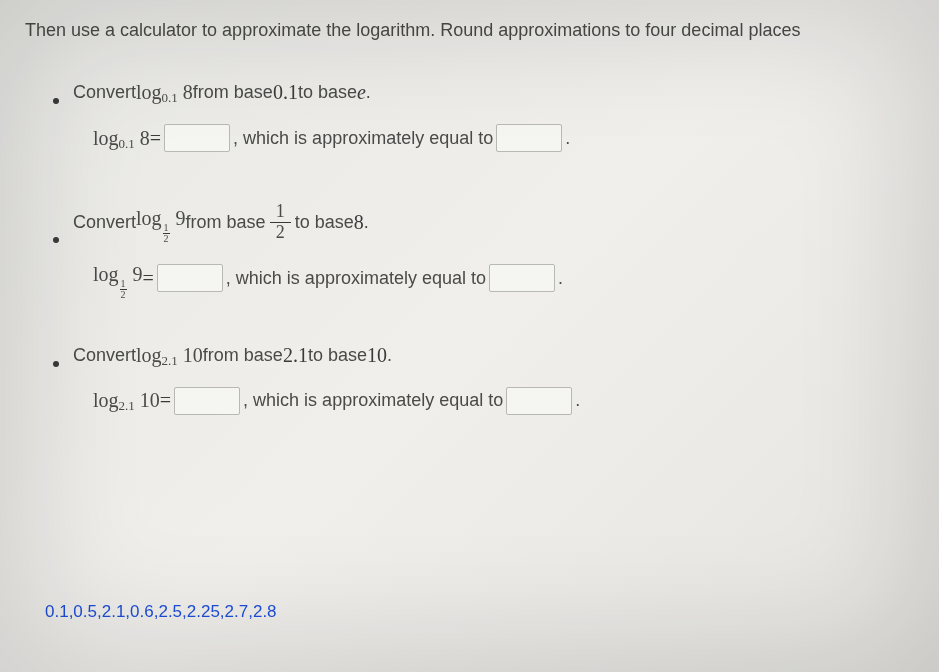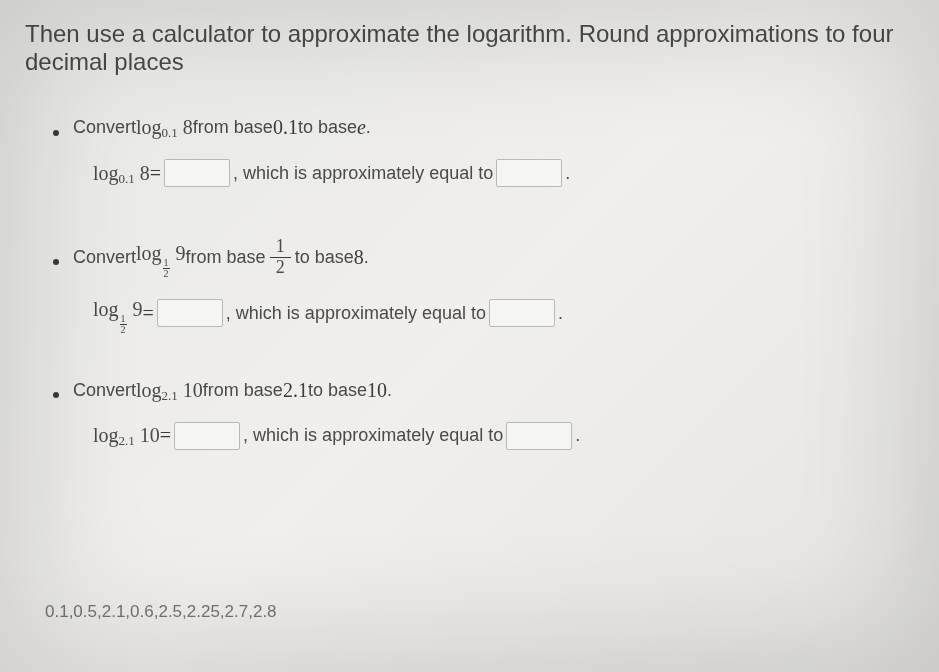--- a/index.html
+++ b/index.html
@@ -11,28 +11,28 @@
       width: 939px;
       height: 672px;
       background: linear-gradient(135deg, #e8e8e5 0%, #f0efec 50%, #e5e4e0 100%);
       font-family: Georgia, 'Times New Roman', serif;
       color: #3a3a3a;
       padding: 20px 25px;
       position: relative;
       overflow: hidden;
     }
     .instruction {
-      font-size: 24px;
+      font-size: 18px;
       color: #4a4a48;
       margin-bottom: 40px;
       font-family: Arial, sans-serif;
     }
     .bullet-item {
       display: flex;
-      align-items: center;
+      align-items: flex-end;
       margin-bottom: 20px;
       padding-left: 28px;
     }
     .bullet {
       width: 6px;
       height: 6px;
       background: #3a3a3a;
       border-radius: 50%;
       margin-right: 14px;
       margin-top: 10px;
@@ -115,21 +115,21 @@
       margin: 0 3px;
       vertical-align: middle;
       border-radius: 2px;
     }
     .bottom-text {
       position: absolute;
       bottom: 50px;
       left: 45px;
       font-size: 17px;
       font-family: Arial, sans-serif;
-      color: #737373;
+      color: #1d4ed8;
     }
     .vignette {
       position: absolute;
       inset: 0;
       pointer-events: none;
       box-shadow: inset 0 0 120px 30px rgba(0,0,0,0.12);
     }
   </style>
 </head>
 <body>

